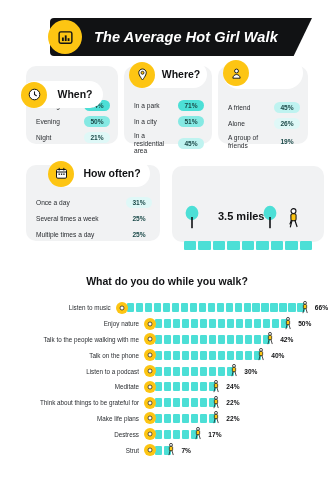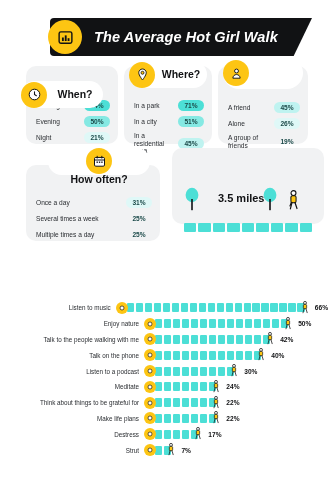--- a/index.html
+++ b/index.html
@@ -217,35 +217,35 @@
       <div class="row">
         <span class="row-lbl">Several times a week</span>
         <span class="row-val v-none">25%</span>
       </div>
       <div class="row">
         <span class="row-lbl">Multiple times a day</span>
         <span class="row-val v-none">25%</span>
       </div>
     </div>
   </div>
-  <div class="pill-head" style="left:48px; top:148px; width:102px;flex-direction:column;">
+  <div class="pill-head" style="left:48px; top:160px; width:102px;">
     <div class="pill-ico">
       <svg width="15" height="15" viewBox="0 0 24 24" aria-hidden="true">
         <rect x="4" y="5.5" width="16" height="14" rx="2" fill="#fff" stroke="#111214" stroke-width="1.6"></rect>
         <path d="M4 9.6h16" stroke="#111214" stroke-width="1.6"></path>
         <path d="M8.3 3.6v3M15.7 3.6v3" stroke="#111214" stroke-width="1.6" stroke-linecap="round"></path>
         <rect x="7.2" y="12" width="2.2" height="2.2" fill="#111214"></rect>
         <rect x="11" y="12" width="2.2" height="2.2" fill="#111214"></rect>
         <rect x="14.8" y="12" width="2.2" height="2.2" fill="#111214"></rect>
       </svg>
     </div>
     <span class="pill-txt">How often?</span>
   </div>
 
-  <div class="card" style="left:172px; top:148px; width:152px; height:76px;">
+  <div class="card" style="left:172px; top:166px; width:152px; height:76px;">
     <div class="far-inner">
 
       <svg width="16" height="26" viewBox="0 0 20 32" style="position:absolute;left:2px;top:2px;" aria-hidden="true">
         <ellipse cx="10" cy="11" rx="8" ry="9" fill="#4CDFD6"></ellipse>
         <rect x="9" y="16" width="2" height="14" fill="#111214"></rect>
       </svg>
       <span class="far-miles">3.5 miles</span>
 
       <svg width="16" height="26" viewBox="0 0 20 32" style="position:absolute;left:80px;top:2px;" aria-hidden="true">
         <ellipse cx="10" cy="11" rx="8" ry="9" fill="#4CDFD6"></ellipse>
@@ -265,20 +265,21 @@
           <i></i>
           <i></i>
           <i></i>
           <i></i>
           <i></i>
           <i></i>
       </div>
     </div>
   </div>
 
+  <div class="chart-title">What do you do while you walk?</div>
 
   <div class="chart" id="chart">
       <div class="c-row">
         <div class="c-lbl">Listen to music</div>
         <div class="c-ico">
           <svg width="8" height="8" viewBox="0 0 24 24">
             <circle cx="12" cy="12" r="6" fill="#fff" stroke="#111214" stroke-width="2"></circle>
           </svg>
         </div>
         <div class="c-bar">

